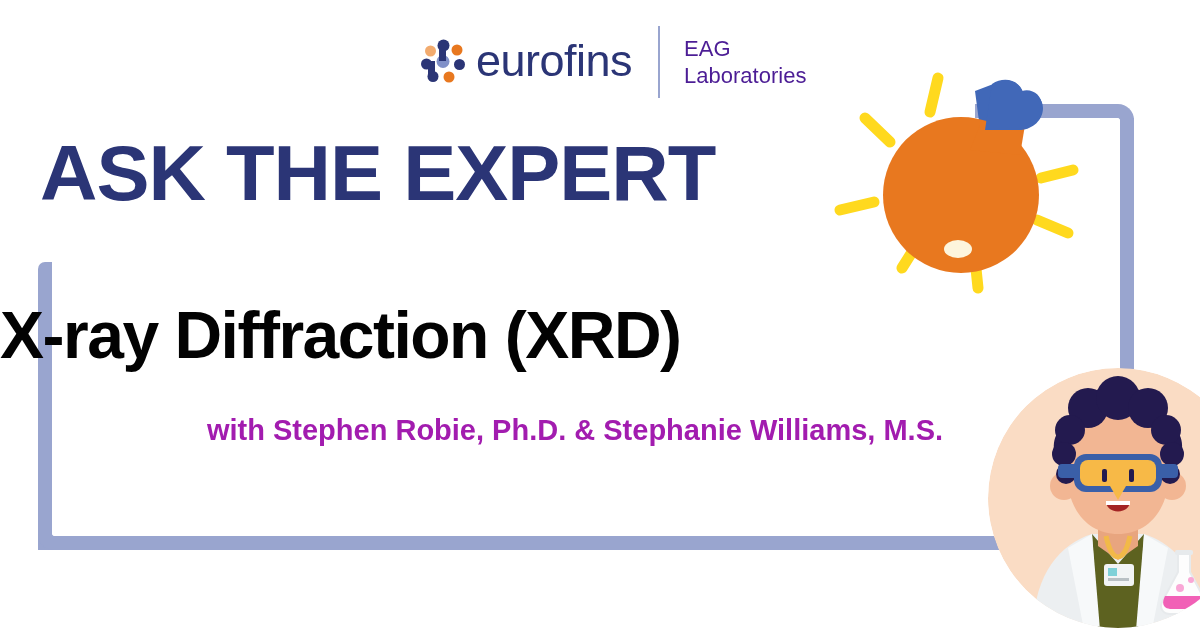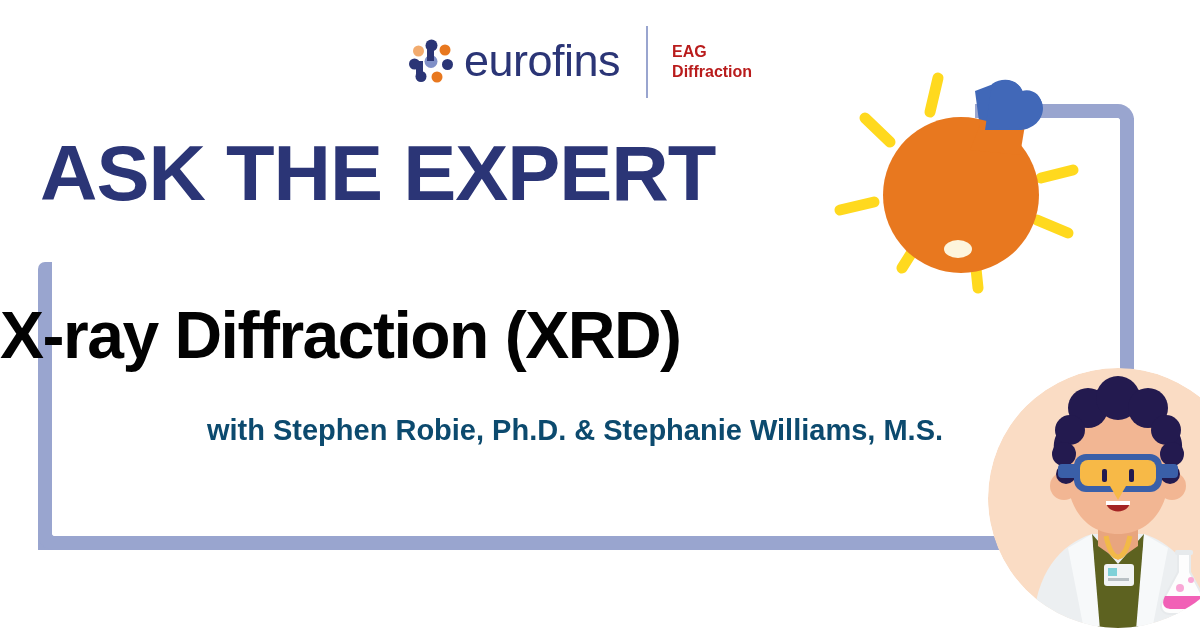--- a/index.html
+++ b/index.html
@@ -72,21 +72,21 @@
     left: 975px;
     top: 104px;
     width: 140px;
     height: 14px;
     background: #99a5cf;
   }
 
   
   .logo {
     position: absolute;
-    left: 408px;
+    left: 420px;
     top: 22px;
     display: flex;
     align-items: center;
     height: 80px;
   }
   .logo-mark {
     width: 46px;
     height: 46px;
     position: relative;
     margin-right: 10px;
@@ -101,23 +101,23 @@
     padding-bottom: 4px;
   }
   .logo-divider {
     width: 2px;
     height: 72px;
     background: #99a5cf;
     margin: 0 24px 0 26px;
     flex: none;
   }
   .logo-sub {
-    font-size: 16px;
-    font-weight: bold;
-    color: #b91c1c;
+    font-size: 22px;
+    font-weight: normal;
+    color: #4c1d95;
     line-height: 1.25;
   }
 
   
   .headline {
     position: absolute;
     left: 40px;
     top: 134px;
     font-size: 78px;
     font-weight: bold;
@@ -142,21 +142,21 @@
     white-space: nowrap;
   }
   .presenters {
     position: absolute;
     left: 0;
     top: 412px;
     width: 1150px;
     text-align: center;
     font-size: 29px;
     font-weight: bold;
-    color: #0c4a6e;
+    color: #a21caf;
     line-height: 1.25;
     white-space: nowrap;
   }
   .datetime {
     position: absolute;
     left: 0;
     top: 452px;
     width: 1150px;
     text-align: center;
     font-size: 29px;
@@ -208,21 +208,21 @@
         <circle cx="13" cy="37.5" r="5.5" fill="#2b3576"></circle>
         <circle cx="29" cy="38" r="5.5" fill="#e8781f"></circle>
         <rect x="8" y="22" width="7" height="15" fill="#2b3576"></rect>
         <rect x="19" y="4" width="7" height="18" fill="#2b3576"></rect>
       </svg>
     </div>
     <div class="logo-word">eurofins</div>
     <div class="logo-divider"></div>
     <div class="logo-sub">
       <div>EAG</div>
-      <div>Diffraction</div>
+      <div>Laboratories</div>
     </div>
   </div>
 
   <div class="bulb-wrap">
     <svg viewBox="0 0 270 240" width="270" height="240" aria-hidden="true">
       <g stroke="#ffd91e" stroke-width="11" stroke-linecap="round" fill="none">
         <line x1="118" y1="23" x2="110" y2="57"></line>
         <line x1="45" y1="63" x2="70" y2="87"></line>
         <line x1="20" y1="155" x2="54" y2="147"></line>
         <line x1="82" y1="213" x2="99" y2="186"></line>

